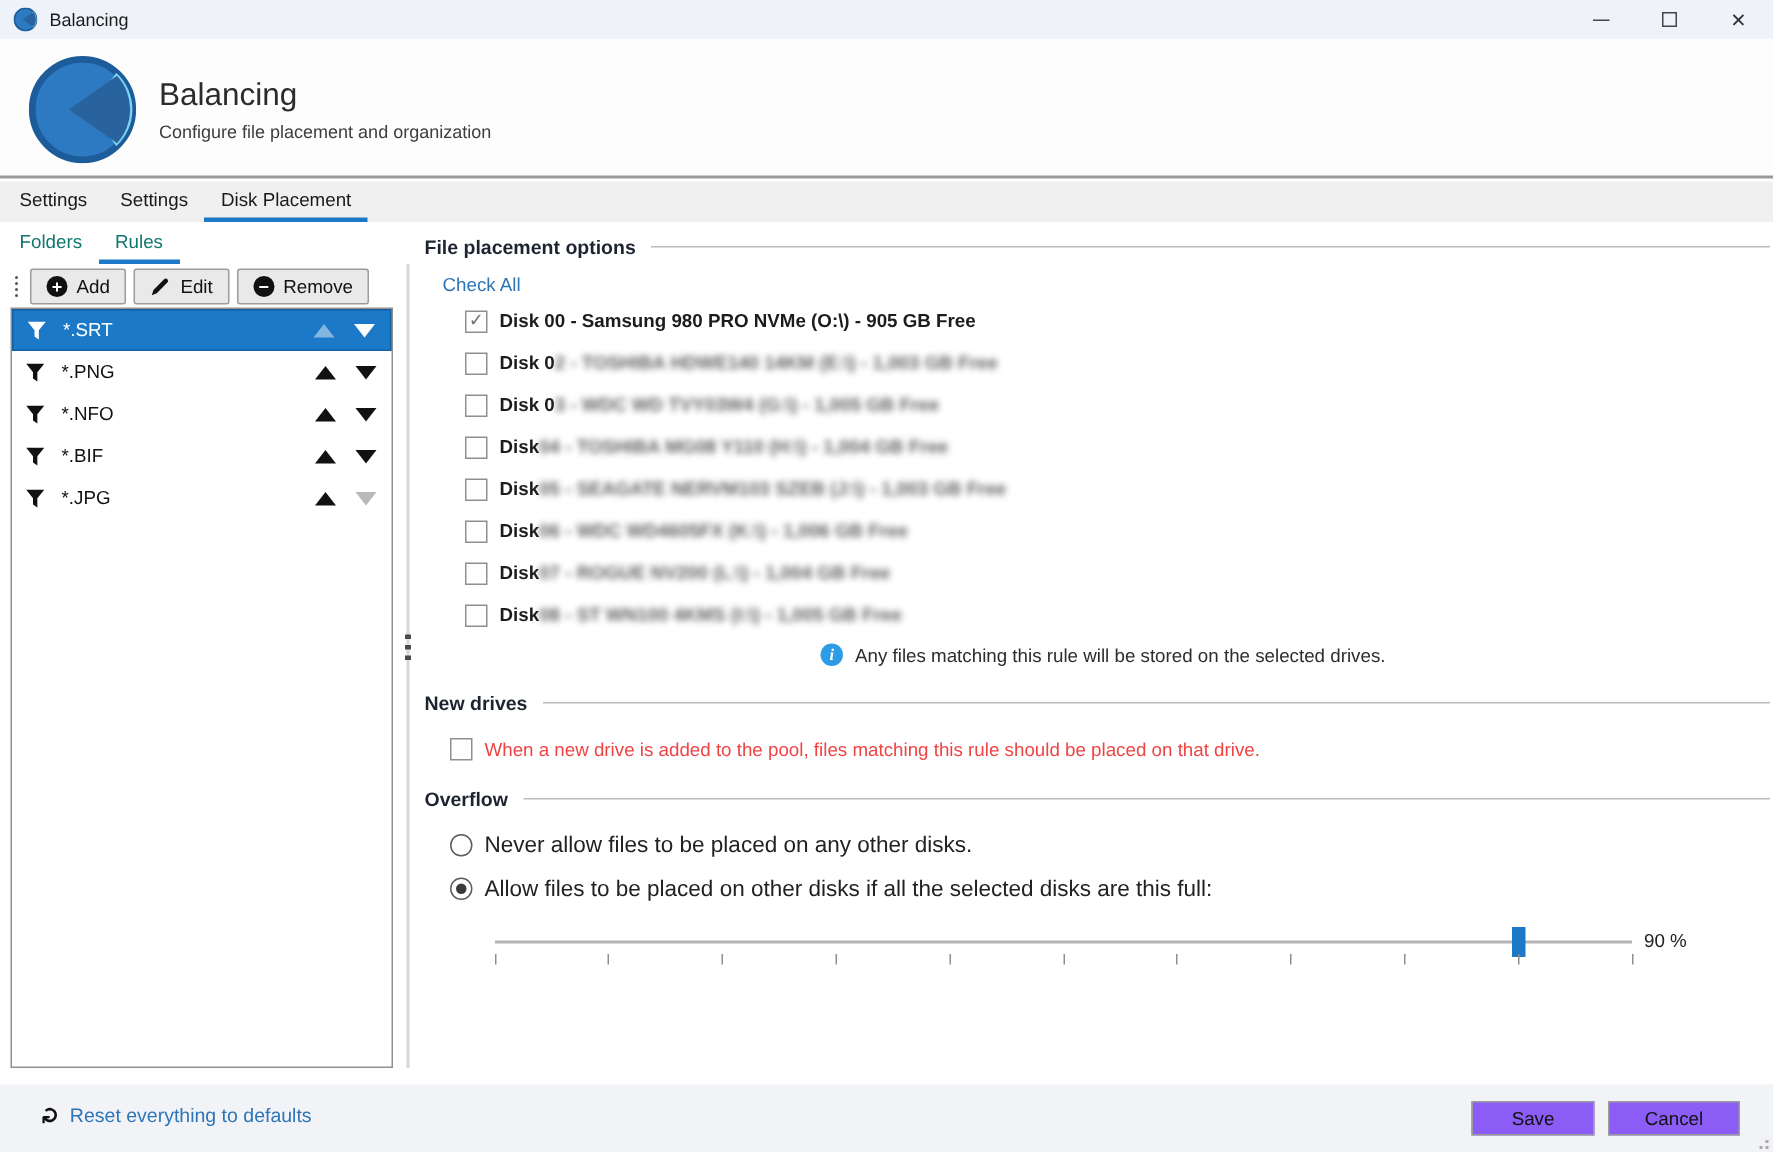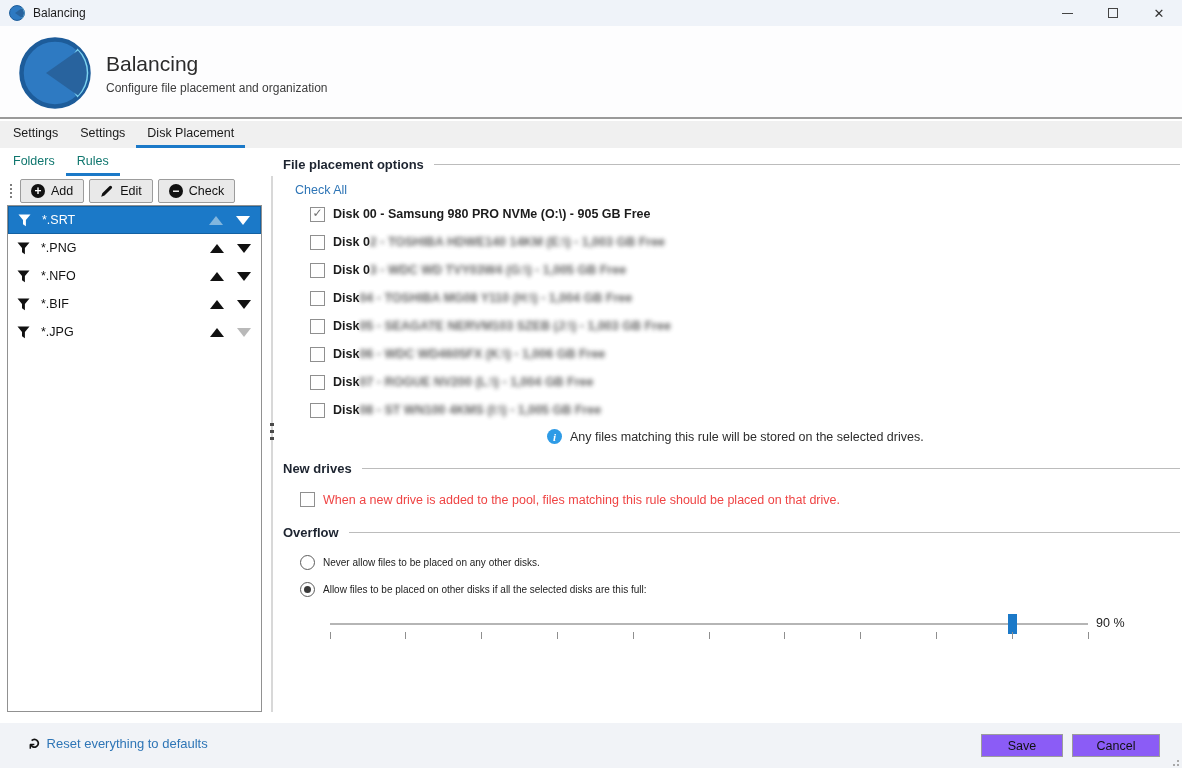--- a/index.html
+++ b/index.html
@@ -74,21 +74,21 @@
   .cb.checked .ck { display:block; }
   .disk-label { margin-left:8px; font-size:12.5px; font-weight:bold; color:#1c1c1c; white-space:nowrap; }
   .blur { filter:blur(2px); opacity:.8; color:#3a3a3a; }
   .info-row { display:flex; align-items:center; gap:8px; margin:5px 0 0 264px; font-size:12.5px; color:#2d2d2d; }
   .info-ic { width:15px; height:15px; border-radius:50%; background:#2e9be6; color:#fff; font-family:"Liberation Serif",serif;
              font-style:italic; font-weight:bold; font-size:11px; display:flex; align-items:center; justify-content:center; flex:none; }
   .sec-nd { margin-top:17px; }
   .nd-row { display:flex; align-items:center; margin:16px 0 0 17px; font-size:12.5px; color:#ef4444; }
   .nd-row .lbl { margin-left:8px; }
   .sec-of { margin-top:18px; }
-  .radio-row { display:flex; align-items:center; margin:15px 0 0 17px; font-size:10px; color:#222; }
+  .radio-row { display:flex; align-items:center; margin:15px 0 0 17px; font-size:15px; color:#222; }
   .radio-row + .radio-row { margin-top:12px; }
   .rb { width:15px; height:15px; border:1px solid #5c5c5c; border-radius:50%; background:#fff; display:flex;
         align-items:center; justify-content:center; flex:none; }
   .rb .dot { display:none; width:7px; height:7px; border-radius:50%; background:#3a3a3a; }
   .rb.on .dot { display:block; }
   .radio-row .lbl { margin-left:8px; }
 
   .slider-wrap { position:relative; margin:17px 0 0 47px; width:758px; height:32px; }
   .track { position:absolute; top:9px; left:0; width:758px; height:2px; background:#b5b5b5; }
   .thumb { position:absolute; top:0; width:9px; height:20px; background:#1b79c8; }
@@ -183,21 +183,21 @@
     <button class="tbtn">
       <span class="pencil-ic">
         <svg width="14" height="14" viewBox="0 0 14 14">
             <use href="#pencil-g"></use>
           </svg>
       </span>
       <span>Edit</span>
     </button>
     <button class="tbtn">
       <span class="circle-ic">−</span>
-      <span>Check</span>
+      <span>Remove</span>
     </button>
   </div>
 
   <div class="listbox">
     <div class="rule-row selected">
       <span class="funnel">
           <svg width="13" height="13" viewBox="0 0 13 13">
             <use href="#funnel-g"></use>
           </svg>
         </span>

